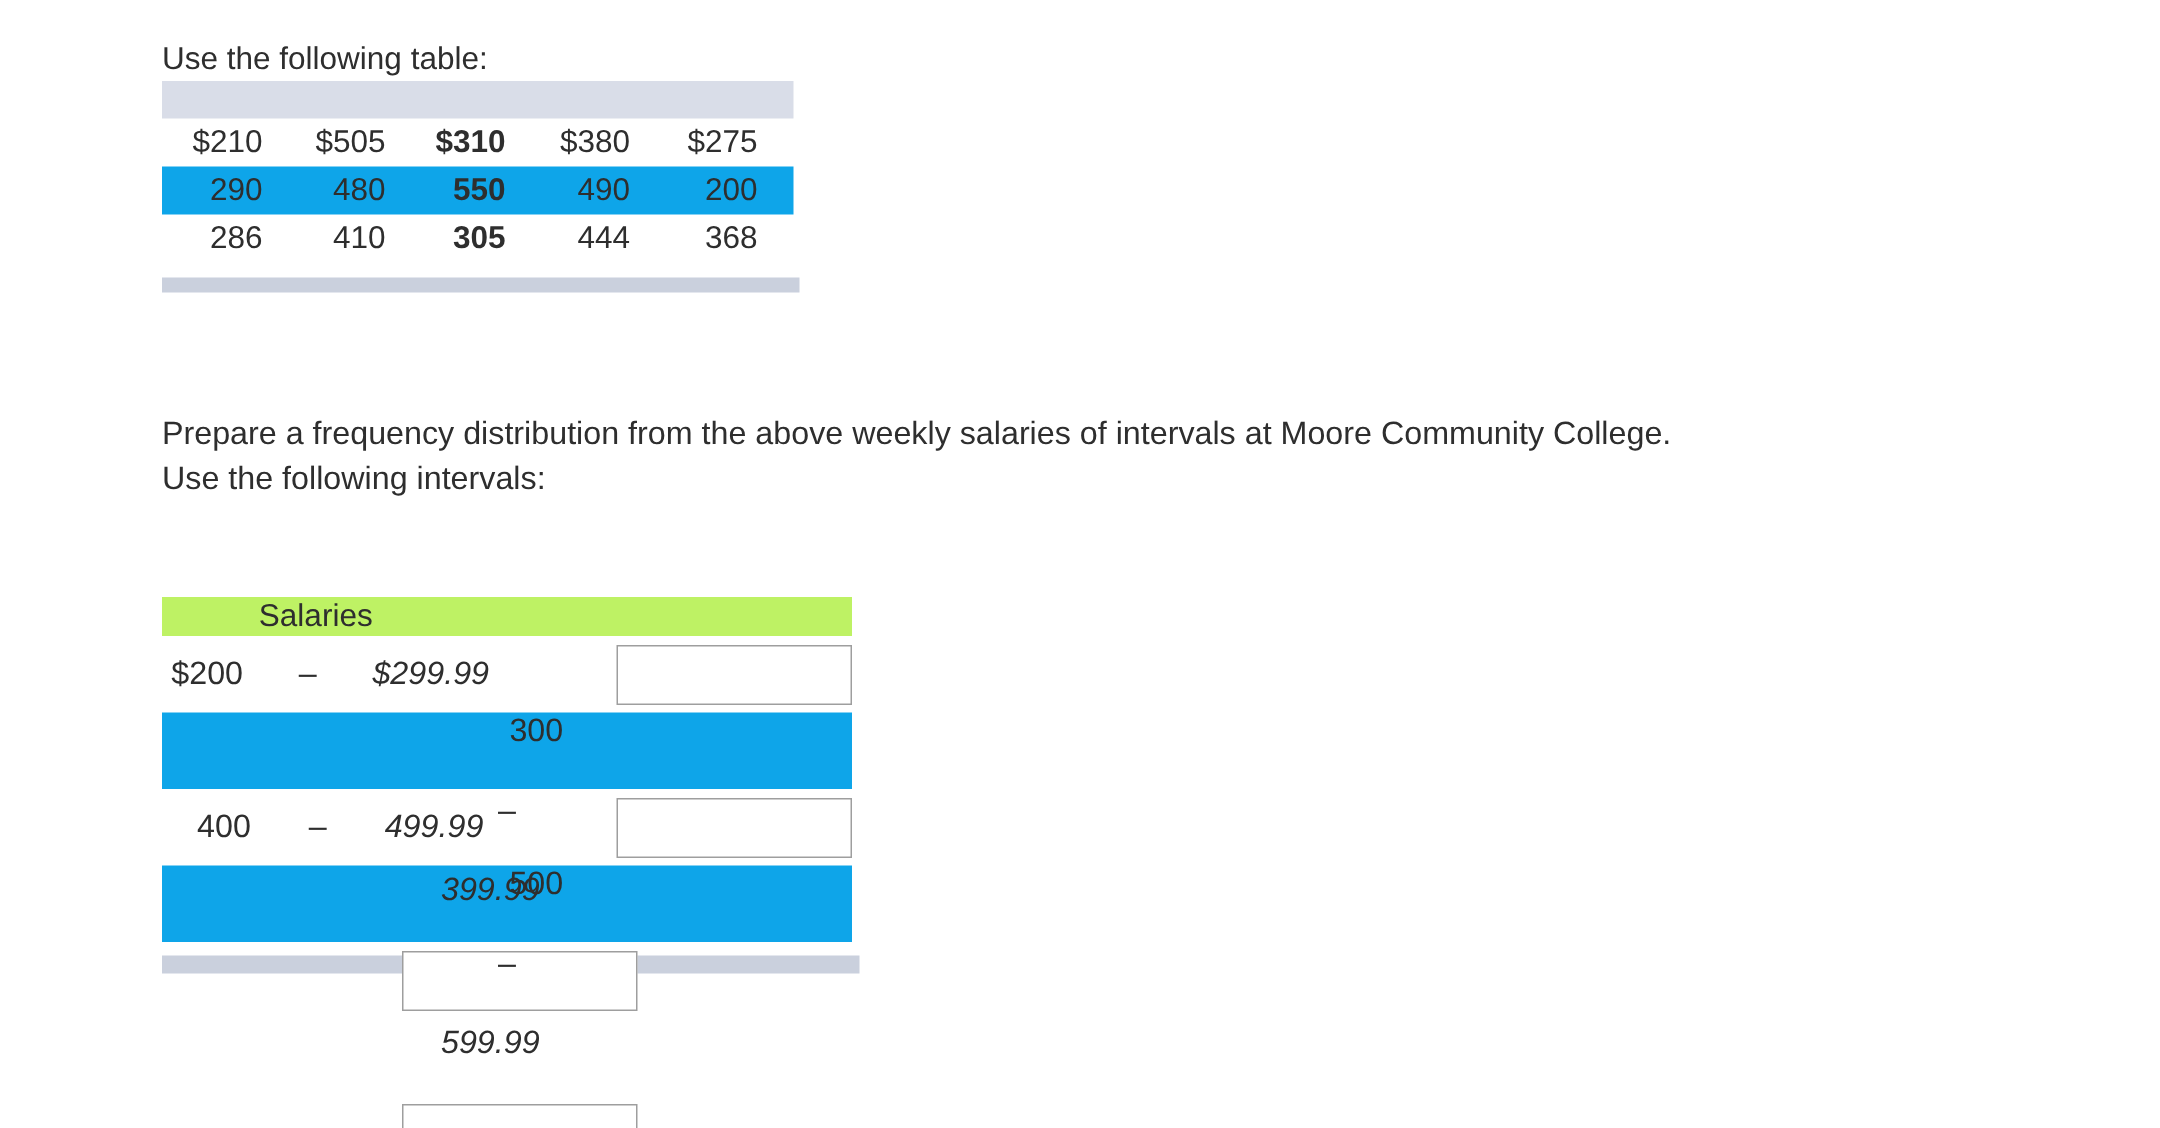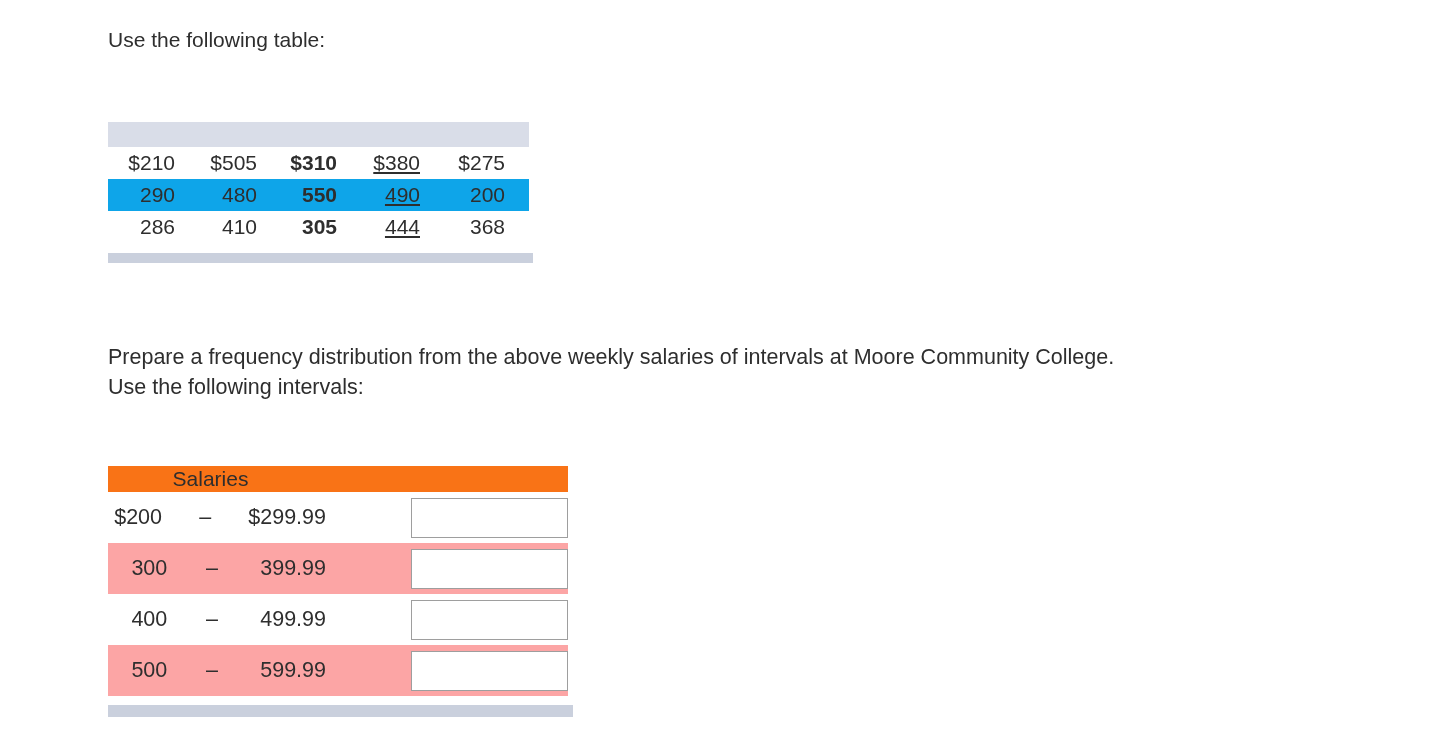--- a/index.html
+++ b/index.html
@@ -14,70 +14,70 @@
   .content { padding: 26px 0 0 108px; }
 
   .page-title {
     font-size: 21px;
     line-height: 28px;
     font-weight: 400;
     margin: 0;
   }
 
   
-  .salary-table { margin-top: 68px; width: 421px; }
+  .salary-table { width: 421px; }
   .salary-header-bar { height: 25px; background: #d9dde8; }
   .salary-row {
     display: flex;
     height: 32px;
     align-items: center;
     font-size: 21px;
   }
   .salary-row.striped { background: #0ea5e9; }
   .salary-cell { text-align: right; white-space: nowrap; }
   .salary-cell.c0 { width: 67px; }
   .salary-cell.c1 { width: 82px; }
   .salary-cell.c2 { width: 80px; font-weight: bold; }
-  .salary-cell.c3 { width: 83px; text-decoration: underline; }
+  .salary-cell.c3 { width: 83px; }
   .salary-cell.c4 { width: 85px; }
   .salary-bottom-bar {
     height: 10px; width: 425px;
     background: #cad0dd;
     margin-top: 10px;
   }
 
   
   .instruction {
     margin-top: 79px;
     font-size: 21.5px;
     line-height: 30px;
   }
 
   
   .freq-table { margin-top: 64px; width: 460px; }
   .freq-header {
     display: flex;
     height: 26px;
     align-items: center;
-    background: #f97316;
+    background: #bef264;
     font-size: 21px;
   }
   .freq-header .h-salaries  { width: 205px; text-align: center; }
   .freq-header .h-frequency { width: 255px; text-align: center; padding-left: 14px; }
   .freq-row {
     display: flex;
     height: 51px;
     align-items: center;
     font-size: 21.5px;
     gap: 28px;
   }
-  .freq-row.striped { background: #fca5a5; }
+  .freq-row.striped { background: #0ea5e9; flex-direction: column; }
   .freq-low  { width: 75px; text-align: right; white-space: nowrap; }
   .freq-dash { width: 42px; text-align: center; }
-  .freq-high { width: 88px; text-align: right; white-space: nowrap; }
+  .freq-high { width: 88px; text-align: left; white-space: nowrap; font-style: italic; }
   .freq-input-cell { width: 255px; }
   .freq-input {
     display: block;
     width: 157px; height: 40px;
     margin-left: 57px;
     border: 1px solid #9e9e9e;
     background: #ffffff;
     border-radius: 0;
     font-size: 20px;
     padding: 0 6px;

